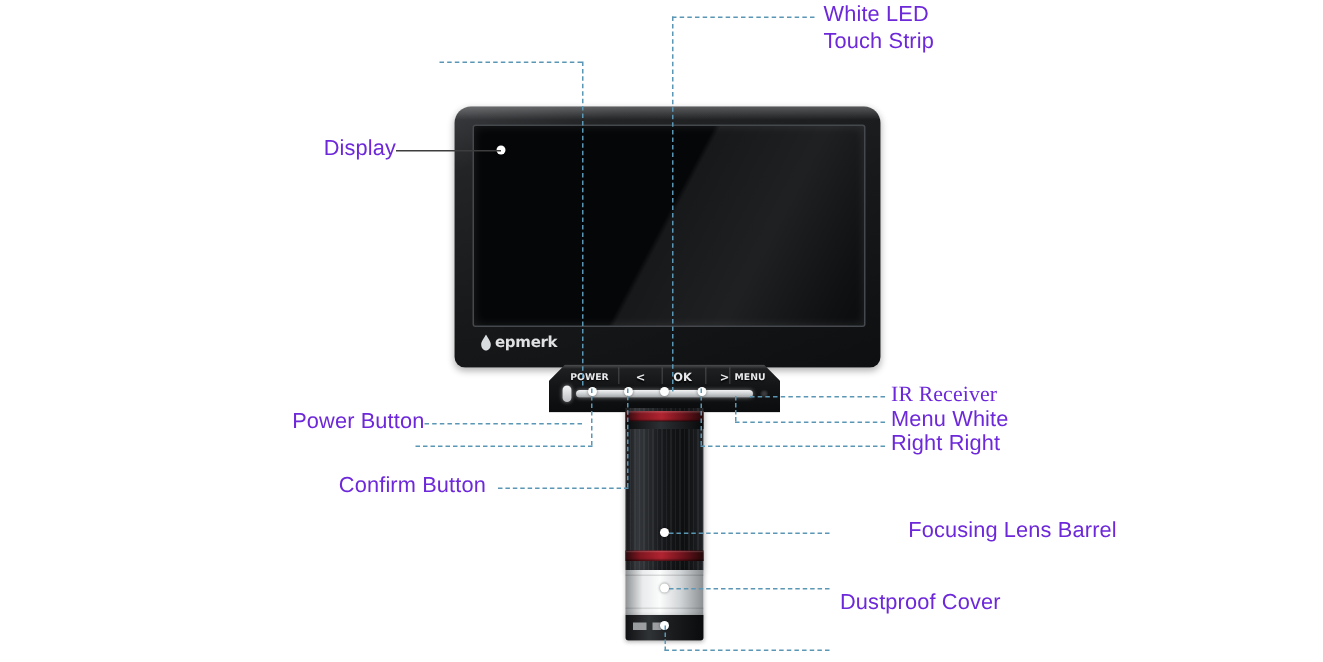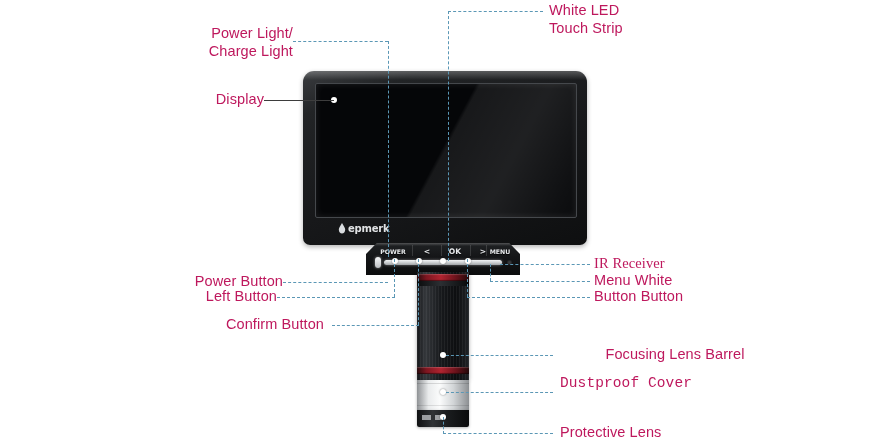--- a/index.html
+++ b/index.html
@@ -15,21 +15,21 @@
     overflow: hidden;
     font-family: "Liberation Sans", sans-serif;
     color: #231f20;
   }
 
   
   .label {
     position: absolute;
     font-size: 14.5px;
     line-height: 17.5px;
-    color: #be185d;
+    color: #6d28d9;
     white-space: pre;
     letter-spacing: 0.1px;
   }
   .label.right-al { text-align: right; }
   .label.left-al  { text-align: left; }
 
   
   .dash-h {
     position: absolute;
     height: 0;
@@ -98,21 +98,21 @@
   }
   .screen .inner-edge {
     position: absolute;
     left: 0; top: 0; right: 0; bottom: 0;
     box-shadow: inset 0 0 7px rgba(255,255,255,.10);
   }
 
   
   .brand {
     position: absolute;
-    left: 35px;
+    left: 17px;
     top: 152px;
     display: flex;
     align-items: flex-end;
     gap: 2px;
   }
   .brand-mark {
     width: 8px; height: 11px;
     display: block;
   }
   .brand-text {
@@ -361,39 +361,35 @@
   <div class="dash-h" style="left:467px;top:297px;width:123px;"></div>
   <div class="dash-v" style="left:467px;top:259px;height:38px;"></div>
 
   <div class="dash-h" style="left:446px;top:355px;width:107px;"></div>
 
   <div class="dash-h" style="left:446px;top:392px;width:107px;"></div>
 
   <div class="dash-v" style="left:443px;top:417px;height:17px;"></div>
   <div class="dash-h" style="left:443px;top:433px;width:110px;"></div>
 
-  <div class="label right-al" style="left:93px;top:25px;width:200px;">Power Light/
-Charge Light</div>
 
   <div class="label right-al" style="left:114px;top:91px;width:150px;">Display</div>
 
   <div class="label left-al" style="left:549px;top:2px;width:200px;">White LED
 Touch Strip</div>
 
   <div class="label right-al" style="left:103px;top:273px;width:180px;">Power Button</div>
 
-  <div class="label right-al" style="left:107px;top:288px;width:170px;">Left Button</div>
 
   <div class="label right-al" style="left:144px;top:316px;width:180px;">Confirm Button</div>
 
   <div class="label left-al" style="left:594px;top:255px;width:200px;font-family:Liberation Serif, serif;">IR Receiver</div>
 
   <div class="label left-al" style="left:594px;top:272px;width:200px;">Menu White</div>
 
-  <div class="label left-al" style="left:594px;top:288px;width:200px;">Button Button</div>
+  <div class="label left-al" style="left:594px;top:288px;width:200px;">Right Right</div>
 
   <div class="label left-al" style="left:560px;top:346px;width:230px;text-align:center;">Focusing Lens Barrel</div>
 
-  <div class="label left-al" style="left:560px;top:375px;width:230px;font-family:Liberation Mono, monospace;">Dustproof Cover</div>
-
-  <div class="label left-al" style="left:560px;top:424px;width:230px;">Protective Lens</div>
+  <div class="label left-al" style="left:560px;top:394px;width:230px;">Dustproof Cover</div>
+
 
 </div>
 
 </body></html>

